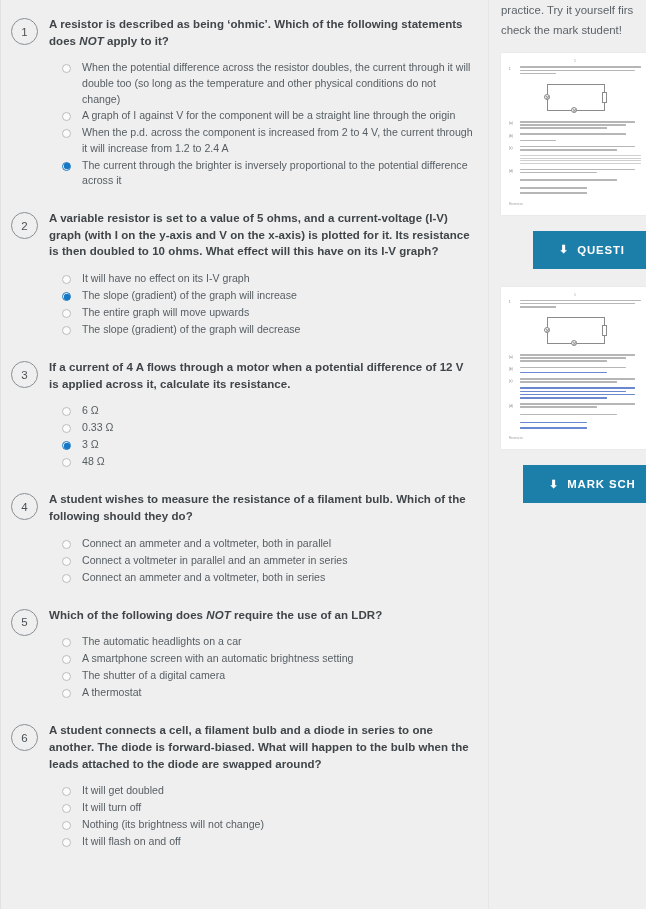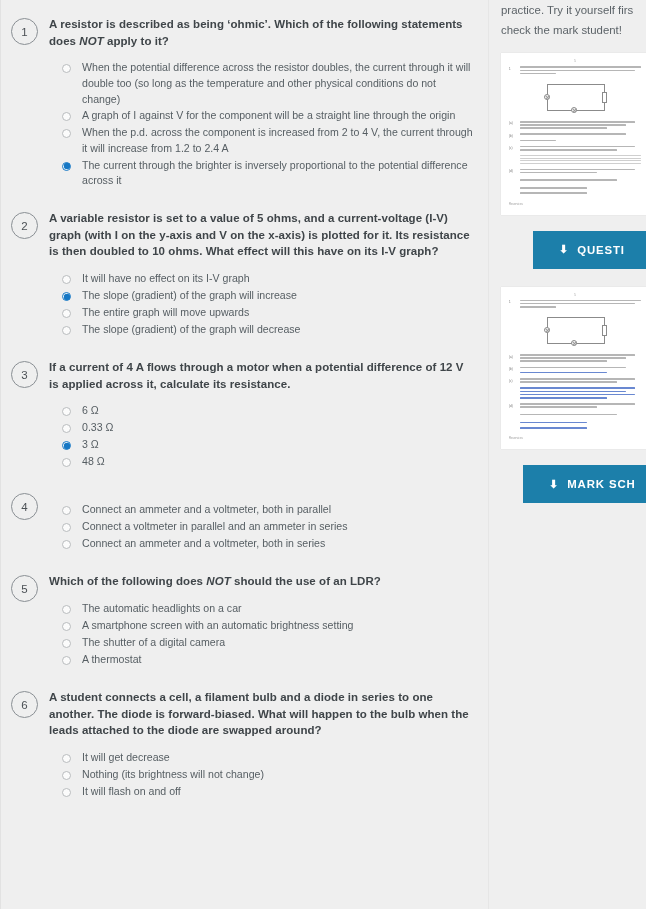--- a/index.html
+++ b/index.html
@@ -291,41 +291,42 @@
               <span class="radio"></span>
               <span class="opt-label">48 Ω</span>
             </label>
           </div>
         </div>
       </div>
       <div class="q-gap"></div>
       <div class="question">
         <div class="qnum">4</div>
         <div class="qbody">
+          <div class="qtext"><span>A student wishes to measure the resistance of a filament bulb.  Which of the following should they do?</span></div>
           <div class="options">
             <label class="option">
               <span class="radio"></span>
               <span class="opt-label">Connect an ammeter and a voltmeter, both in parallel</span>
             </label>
             <label class="option">
               <span class="radio"></span>
               <span class="opt-label">Connect a voltmeter in parallel and an ammeter in series</span>
             </label>
             <label class="option">
               <span class="radio"></span>
               <span class="opt-label">Connect an ammeter and a voltmeter, both in series</span>
             </label>
           </div>
         </div>
       </div>
       <div class="q-gap"></div>
       <div class="question">
         <div class="qnum">5</div>
         <div class="qbody">
-          <div class="qtext"><span>Which of the following does </span><em>NOT</em><span> should the use of an LDR?</span></div>
+          <div class="qtext"><span>Which of the following does </span><em>NOT</em><span> require the use of an LDR?</span></div>
           <div class="options">
             <label class="option">
               <span class="radio"></span>
               <span class="opt-label">The automatic headlights on a car</span>
             </label>
             <label class="option">
               <span class="radio"></span>
               <span class="opt-label">A smartphone screen with an automatic brightness setting</span>
             </label>
             <label class="option">
@@ -340,21 +341,25 @@
         </div>
       </div>
       <div class="q-gap"></div>
       <div class="question">
         <div class="qnum">6</div>
         <div class="qbody">
           <div class="qtext"><span>A student connects a cell, a filament bulb and a diode in series to one another.  The diode is forward-biased.  What will happen to the bulb when the leads attached to the diode are swapped around?</span></div>
           <div class="options">
             <label class="option">
               <span class="radio"></span>
-              <span class="opt-label">It will get decrease</span>
+              <span class="opt-label">It will get doubled</span>
+            </label>
+            <label class="option">
+              <span class="radio"></span>
+              <span class="opt-label">It will turn off</span>
             </label>
             <label class="option">
               <span class="radio"></span>
               <span class="opt-label">Nothing (its brightness will not change)</span>
             </label>
             <label class="option">
               <span class="radio"></span>
               <span class="opt-label">It will flash on and off</span>
             </label>
           </div>

